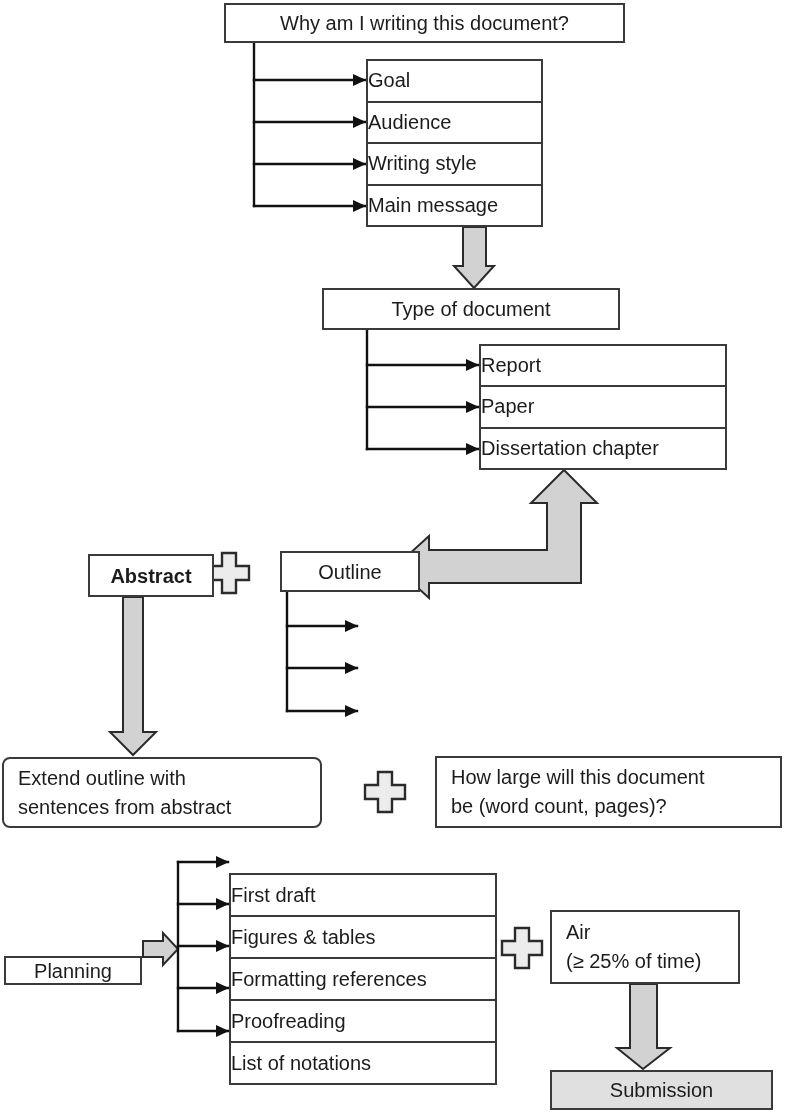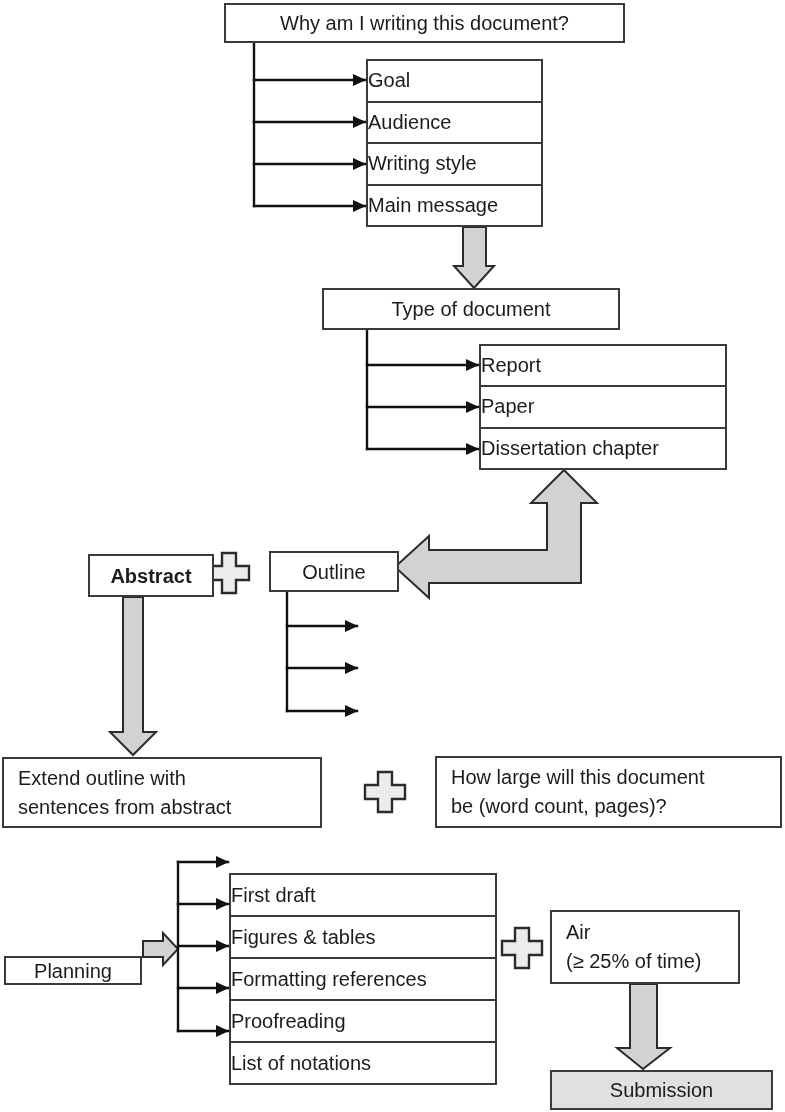--- a/index.html
+++ b/index.html
@@ -103,24 +103,24 @@
   <div class="box center" style="left:322px;top:288px;width:298px;height:42px;">Type of document</div>
 
   <div class="group" style="left:479px;top:344px;width:248px;height:126px;">
     <div class="row">Report</div>
     <div class="row">Paper</div>
     <div class="row">Dissertation chapter</div>
   </div>
 
   <div class="box center" style="left:88px;top:554px;width:126px;height:43px;font-weight:bold;">Abstract</div>
 
-  <div class="box center" style="left:269px;top:551px;width:130px;height:41px;">Outline</div>
+  <div class="box center" style="left:280px;top:551px;width:140px;height:41px;">Outline</div>
 
 
-  <div class="box multiline" style="left:2px;top:757px;width:320px;height:71px;">
+  <div class="box multiline" style="left:2px;top:757px;width:320px;height:71px;border-radius:8px;">
     <span>Extend outline with</span>
     <span>sentences from abstract</span>
   </div>
 
   <div class="box multiline" style="left:435px;top:756px;width:347px;height:72px;">
     <span>How large will this document</span>
     <span>be (word count, pages)?</span>
   </div>
 
   <div class="box center" style="left:4px;top:924px;width:138px;height:29px;margin-top:32px;">Planning</div>

